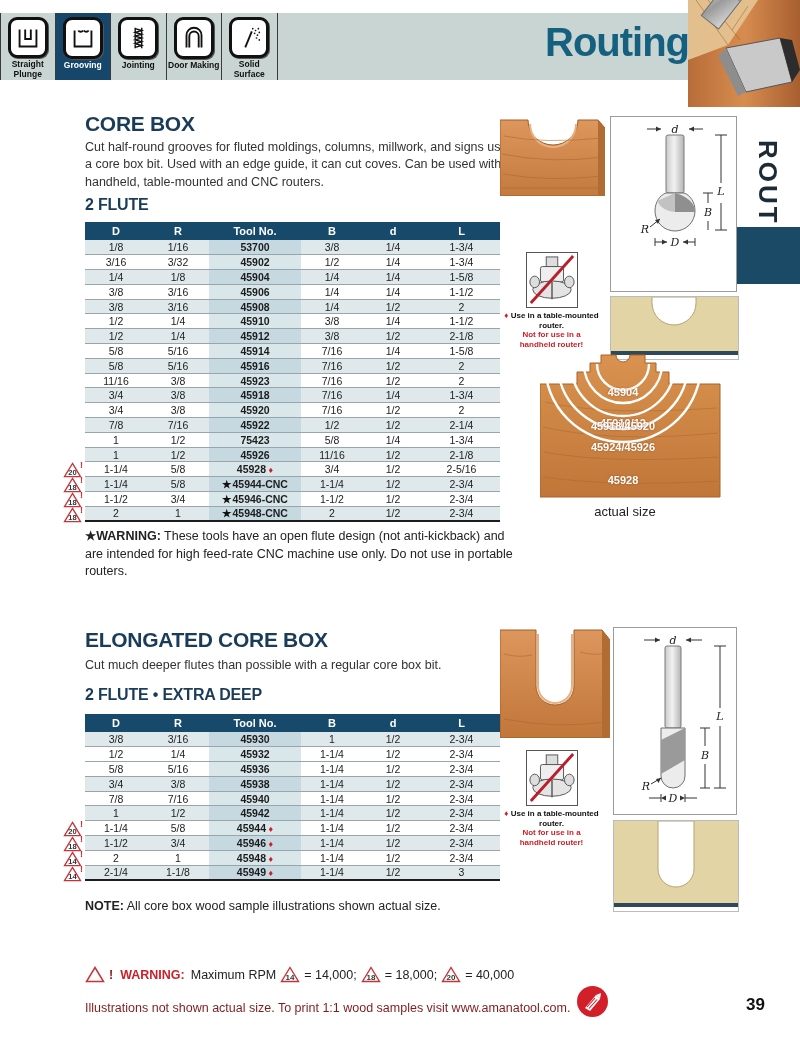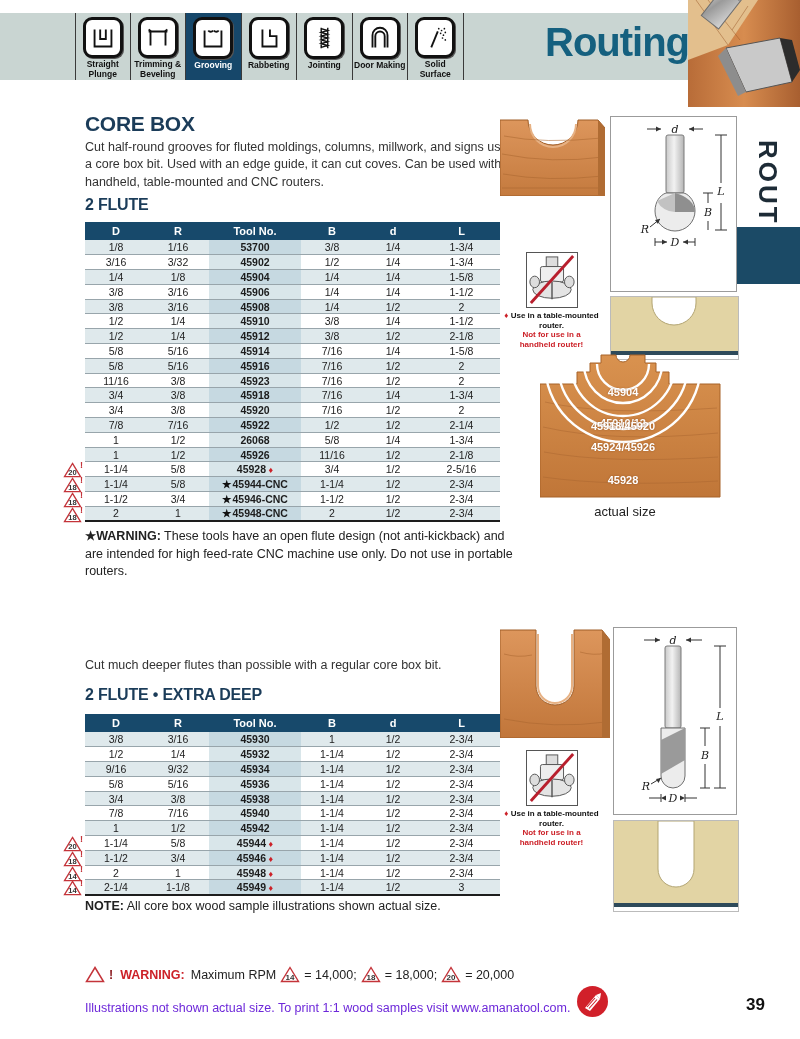--- a/index.html
+++ b/index.html
@@ -2,21 +2,21 @@
 <html><head>
 <meta charset="utf-8">
 <style>
   *{margin:0;padding:0;box-sizing:border-box}
   html,body{background:#fff}
   body{font-family:"Liberation Sans",sans-serif;color:#222}
   #page{position:relative;width:800px;height:1039px;background:#fff;overflow:hidden}
   .abs{position:absolute}
 
   
-  .navbar{left:0;top:13px;width:690px;height:67px;background:#c9d5d2;display:flex;align-items:stretch;padding-left:75px}
+  .navbar{left:0;top:13px;width:690px;height:67px;background:#c9d5d2;display:flex;align-items:stretch;}
   .nav-item{width:55.5px;display:flex;flex-direction:column;align-items:center;padding-top:4px;border-right:1px solid #3a3a3a;position:relative}
   .nav-item:first-child{border-left:1px solid #3a3a3a}
   .nav-item.active{background:#16476a}
   .nav-item.active .nav-label{color:#fff}
   .icon-box{width:40px;height:42px;background:#fff;border:3px solid #111;border-radius:9px;display:flex;align-items:center;justify-content:center;box-shadow:1px 1px 0 #555}
   .icon-box svg{width:30px;height:30px}
   .nav-label{font-size:8.5px;font-weight:bold;color:#111;text-align:center;line-height:1.15;margin-top:2px;width:54px}
 
   .routing-title{left:545px;top:20px;font-size:40px;font-weight:bold;color:#15607f;letter-spacing:-1px}
 
@@ -64,63 +64,47 @@
   .as-wrap{left:540px;top:352px;width:200px;height:150px}
   .as-label{position:absolute;left:0;width:166px;text-align:center;color:#fff;font-weight:bold;font-size:11px;text-shadow:0 0 2px rgba(120,60,20,.6)}
   .as-caption{left:540px;top:504px;width:170px;text-align:center;font-size:13px;color:#222}
 
   
   .rpm-line{left:85px;top:966px;font-size:12.5px;color:#222;display:flex;align-items:center;gap:4px}
   .rpm-line .wlabel{color:#cc2128;font-weight:bold;margin-right:2px}
   .mini-tri{position:relative;width:20px;height:17px;display:inline-block}
   .mini-tri svg{width:20px;height:17px}
   .mini-tri svg text{font-size:8px;font-weight:bold;fill:#333;text-anchor:middle;font-family:"Liberation Sans",sans-serif}
-  .illus-note{left:85px;top:1001px;font-size:12.5px;color:#6d28d9}
+  .illus-note{left:85px;top:1001px;font-size:12.5px;color:#7f1d1d}
   .logo-circle{left:577px;top:986px;width:31px;height:31px}
   .logo-text{left:612px;top:991px;font-size:23px;font-weight:bold;font-style:italic;color:#111;letter-spacing:-.5px}
   .logo-reg{font-size:10px;vertical-align:9px;font-style:normal}
   .page-num{left:746px;top:995px;font-size:17px;font-weight:bold;color:#111}
 </style>
 </head>
 <body>
 
 <div id="page">
 
   <div class="abs navbar">
     <div class="nav-item">
       <span class="icon-box">
         <svg viewBox="0 0 32 32" fill="none" stroke="#111" stroke-width="2">
             <path d="M7 7 V25 H25 V7 M13 7 V17 H19 V7"></path>
           </svg>
       </span>
       <span class="nav-label">Straight Plunge</span>
     </div>
-    <div class="nav-item">
-      <span class="icon-box">
-        <svg viewBox="0 0 32 32" fill="none" stroke="#111" stroke-width="2">
-            <path d="M6 9 H26 M8 9 V24 M24 9 V24 M6 7 L9 9 M26 7 L23 9"></path>
-          </svg>
-      </span>
-      <span class="nav-label">Trimming &amp; Beveling</span>
-    </div>
     <div class="nav-item active">
       <span class="icon-box">
         <svg viewBox="0 0 32 32" fill="none" stroke="#111" stroke-width="2">
             <path d="M7 8 V25 H25 V8 M11 8 a3 3 0 0 0 5 0 M17 8 a3 3 0 0 0 5 0"></path>
           </svg>
       </span>
       <span class="nav-label">Grooving</span>
-    </div>
-    <div class="nav-item">
-      <span class="icon-box">
-        <svg viewBox="0 0 32 32" fill="none" stroke="#111" stroke-width="2">
-            <path d="M9 7 V25 H24 V14 H17 V7"></path>
-          </svg>
-      </span>
-      <span class="nav-label">Rabbeting</span>
     </div>
     <div class="nav-item">
       <span class="icon-box">
         <svg viewBox="0 0 32 32" fill="none" stroke="#111" stroke-width="1.5">
             <path d="M13 5 V27 M20 5 V27 M13 6 l7 2 l-7 2 l7 2 l-7 2 l7 2 l-7 2 l7 2 l-7 2 l7 2 l-7 2"></path>
           </svg>
       </span>
       <span class="nav-label">Jointing</span>
     </div>
     <div class="nav-item">
@@ -307,21 +291,21 @@
           <td style="position: relative;">7/8</td>
           <td>7/16</td>
           <td class="tool">45922</td>
           <td>1/2</td>
           <td>1/2</td>
           <td>2-1/4</td>
         </tr>
         <tr>
           <td style="position: relative;">1</td>
           <td>1/2</td>
-          <td class="tool">26068</td>
+          <td class="tool">75423</td>
           <td>5/8</td>
           <td>1/4</td>
           <td>1-3/4</td>
         </tr>
         <tr class="alt">
           <td style="position: relative;">1</td>
           <td>1/2</td>
           <td class="tool">45926</td>
           <td>11/16</td>
           <td>1/2</td>
@@ -473,20 +457,21 @@
       </g>
     </svg>
     <span class="as-label" style="top:34px">45904</span>
     <span class="as-label" style="top:65px">45910/12</span>
     <span class="as-label" style="top:68px">45918/45920</span>
     <span class="as-label" style="top:89px">45924/45926</span>
     <span class="as-label" style="top:122px">45928</span>
   </div>
   <div class="abs as-caption">actual size</div>
 
+  <div class="abs h-section" style="left:85px;top:628px">ELONGATED CORE BOX</div>
   <div class="abs desc" style="left:85px;top:657px">Cut much deeper flutes than possible with a regular core box bit.</div>
   <div class="abs h-sub" style="left:85px;top:686px">2 FLUTE • EXTRA DEEP</div>
 
   <table class="spec abs" style="left:85px;top:714px">
     <colgroup>
         <col style="width:62px">
         <col style="width:62px">
         <col style="width:92px">
         <col style="width:62px">
         <col style="width:60px">
@@ -508,28 +493,20 @@
           <td>3/16</td>
           <td class="tool">45930</td>
           <td>1</td>
           <td>1/2</td>
           <td>2-3/4</td>
         </tr>
         <tr>
           <td style="position: relative;">1/2</td>
           <td>1/4</td>
           <td class="tool">45932</td>
-          <td>1-1/4</td>
-          <td>1/2</td>
-          <td>2-3/4</td>
-        </tr>
-        <tr class="alt">
-          <td style="position: relative;">9/16</td>
-          <td>9/32</td>
-          <td class="tool">45934</td>
           <td>1-1/4</td>
           <td>1/2</td>
           <td>2-3/4</td>
         </tr>
         <tr>
           <td style="position: relative;">5/8</td>
           <td>5/16</td>
           <td class="tool">45936</td>
           <td>1-1/4</td>
           <td>1/2</td>
@@ -700,21 +677,21 @@
           <text x="10" y="13.5">18</text>
         </svg>
     </span>
     <span>= 18,000;</span>
     <span class="mini-tri">
       <svg viewBox="0 0 20 17">
           <path d="M10 1.5 L18.5 15.5 H1.5 Z" fill="#fff" stroke="#c4343a" stroke-width="1.4"></path>
           <text x="10" y="13.5">20</text>
         </svg>
     </span>
-    <span>= 20,000</span>
+    <span>= 40,000</span>
   </div>
 
   <div class="abs illus-note">Illustrations not shown actual size. To print 1:1 wood samples visit www.amanatool.com.</div>
 
   <div class="abs logo-circle">
     <svg viewBox="0 0 31 31" width="31" height="31">
       <circle cx="15.5" cy="15.5" r="15.5" fill="#d1202a"></circle>
       <path d="M8 22 L19 9 L23 13 L13 25 Z" fill="#fff"></path>
       <path d="M10 21 L18 12 M12 22.5 L20 13.5" stroke="#d1202a" stroke-width="1.1"></path>
       <path d="M19 9 L24 7 L23 13 Z" fill="#fff"></path>

